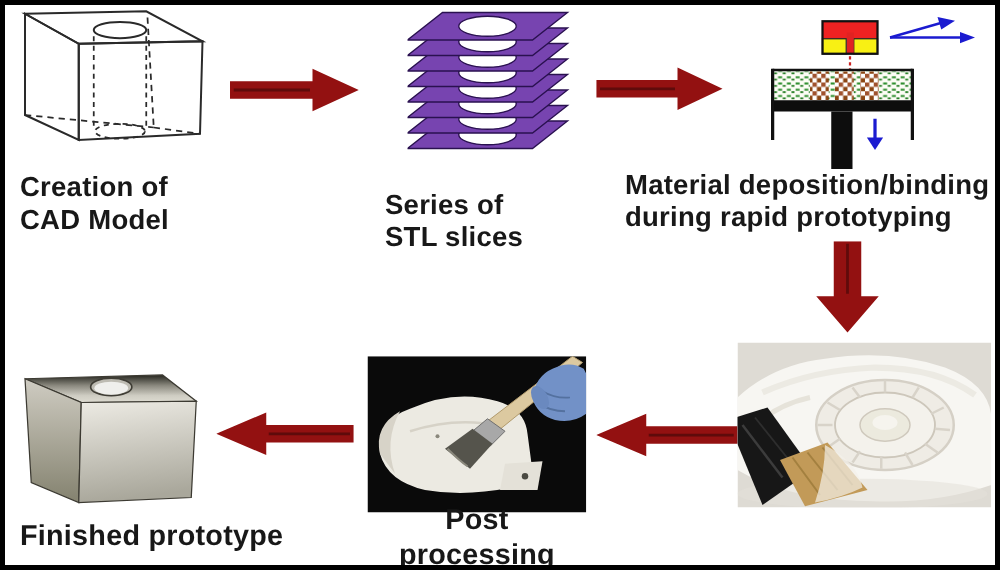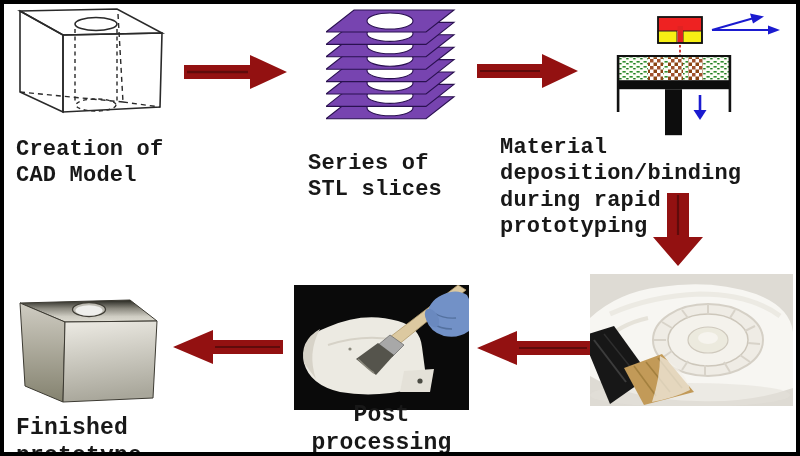--- a/index.html
+++ b/index.html
@@ -1,18 +1,18 @@
 <!DOCTYPE html>
 <html><head>
 <meta charset="utf-8">
 <style>
   html,body { margin:0; padding:0; background:#888; }
   .stage {
     position:relative; width:800px; height:456px; background:#ffffff;
-    overflow:hidden; font-family:Liberation Mono, monospace;
+    overflow:hidden; font-family:Liberation Sans, sans-serif;
   }
   .frame {
     position:absolute; inset:0; border:4px solid #000; pointer-events:none;
   }
   .abs { position:absolute; }
   .lbl {
     position:absolute; font-weight:bold; color:#181818;
     white-space:pre-line; line-height:1.2; letter-spacing:0.2px;
   }
   .lbl-step { font-size:22px; }

